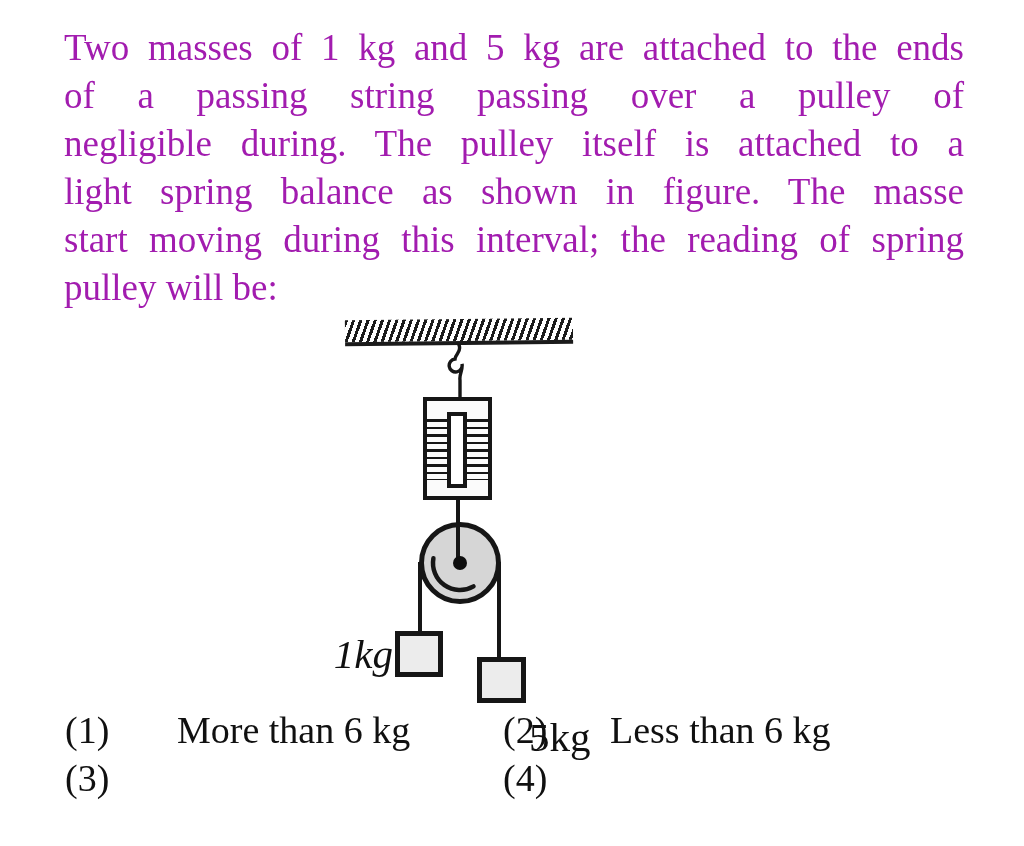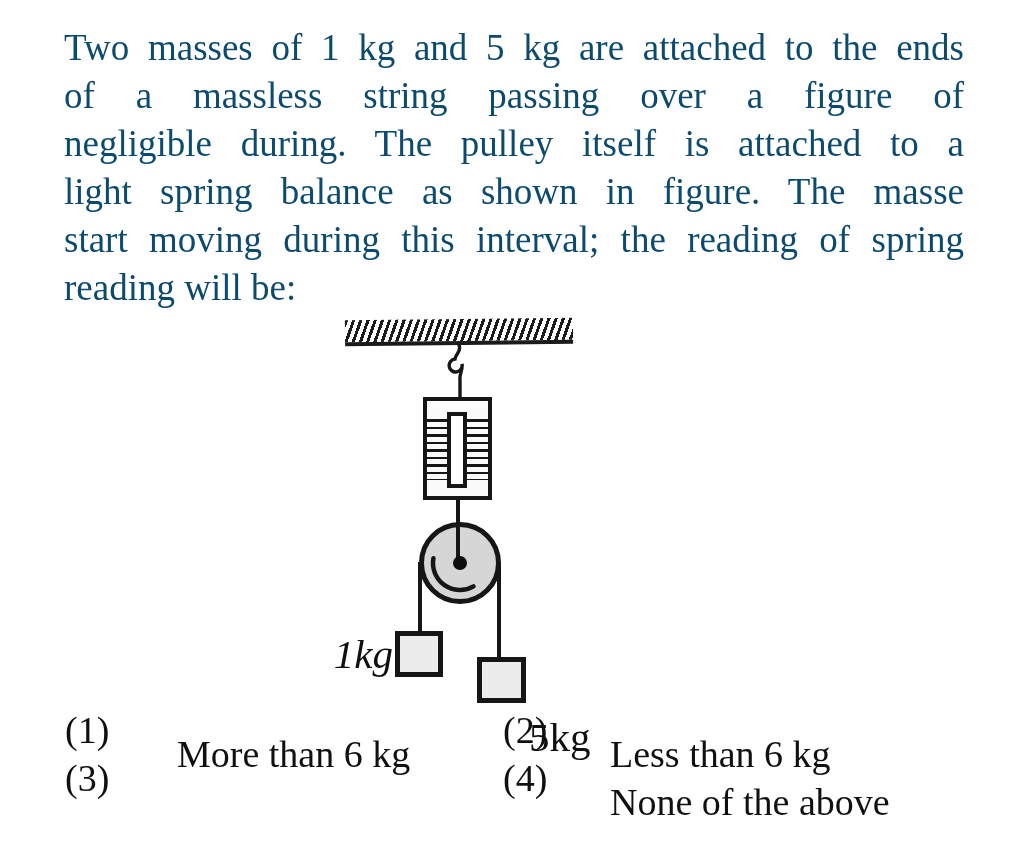--- a/index.html
+++ b/index.html
@@ -8,21 +8,21 @@
     width:1024px;height:846px;
     background:#ffffff;
     font-family:"Liberation Serif", serif;
     color:#111111;
     overflow:hidden;
   }
 
   
   .question{
     position:absolute;left:64px;top:24px;width:900px;
-    font-size:37px;line-height:48px;color:#0c4a6e;
+    font-size:37px;line-height:48px;color:#a21caf;
   }
   .q-line{
     text-align:justify;
     text-align-last:justify;
     height:48px;white-space:normal;
   }
   .q-line.last{text-align-last:left;}
 
   
   .fig{position:absolute;left:0;top:0;width:1024px;height:846px;pointer-events:none;}
@@ -83,36 +83,36 @@
     font-family:"Liberation Serif", serif;
   }
   .mass-label.left{left:318px;top:632px;width:75px;text-align:right;font-style:italic;}
   .mass-label.right{left:529px;top:667px;width:90px;text-align:left;margin-top:48px;}
 
   
   .opt-row{position:absolute;left:0;width:1024px;height:48px;font-size:38px;line-height:48px;color:#101010;}
   .opt-row.r1{top:706px;}
   .opt-row.r2{top:754px;}
   .opt-num{position:absolute;}
-  .opt-label{position:absolute;margin-top:24px;}
+  .opt-label{position:absolute;}
   .n1{left:65px;}  .l1{left:177px;}
   .n2{left:503px;} .l2{left:610px;}
 </style>
 </head>
 <body>
 
 <div class="page">
 
   <div class="question">
     <div class="q-line">Two masses of 1 kg and 5 kg are attached to the ends</div>
-    <div class="q-line">of a massless string passing over a figure of</div>
+    <div class="q-line">of a passing string passing over a pulley of</div>
     <div class="q-line">negligible during. The pulley itself is attached to a</div>
     <div class="q-line">light spring balance as shown in figure. The masse</div>
     <div class="q-line">start moving during this interval; the reading of spring</div>
-    <div class="q-line last">reading will be:</div>
+    <div class="q-line last">pulley will be:</div>
   </div>
 
   <div class="fig">
 
     <div class="ceiling"></div>
 
     <svg class="hook-svg" width="28" height="58" viewBox="0 0 28 58">
       <path d="M13,1 C16,8 9,10 9,15 A6.5,6.5 0 1 0 16,20 C17,27 13,30 14,36 L14,57" fill="none" stroke="#161616" stroke-width="3.4" stroke-linecap="round"></path>
     </svg>
 
@@ -141,16 +141,15 @@
 
   <div class="opt-row r1">
     <span class="opt-num n1">(1)</span>
     <span class="opt-label l1">More than 6 kg</span>
     <span class="opt-num n2">(2)</span>
     <span class="opt-label l2">Less than 6 kg</span>
   </div>
   <div class="opt-row r2">
     <span class="opt-num n1">(3)</span>
     <span class="opt-num n2">(4)</span>
-    <span class="opt-label l2">None of the above</span>
   </div>
 
 </div>
 
 </body></html>

